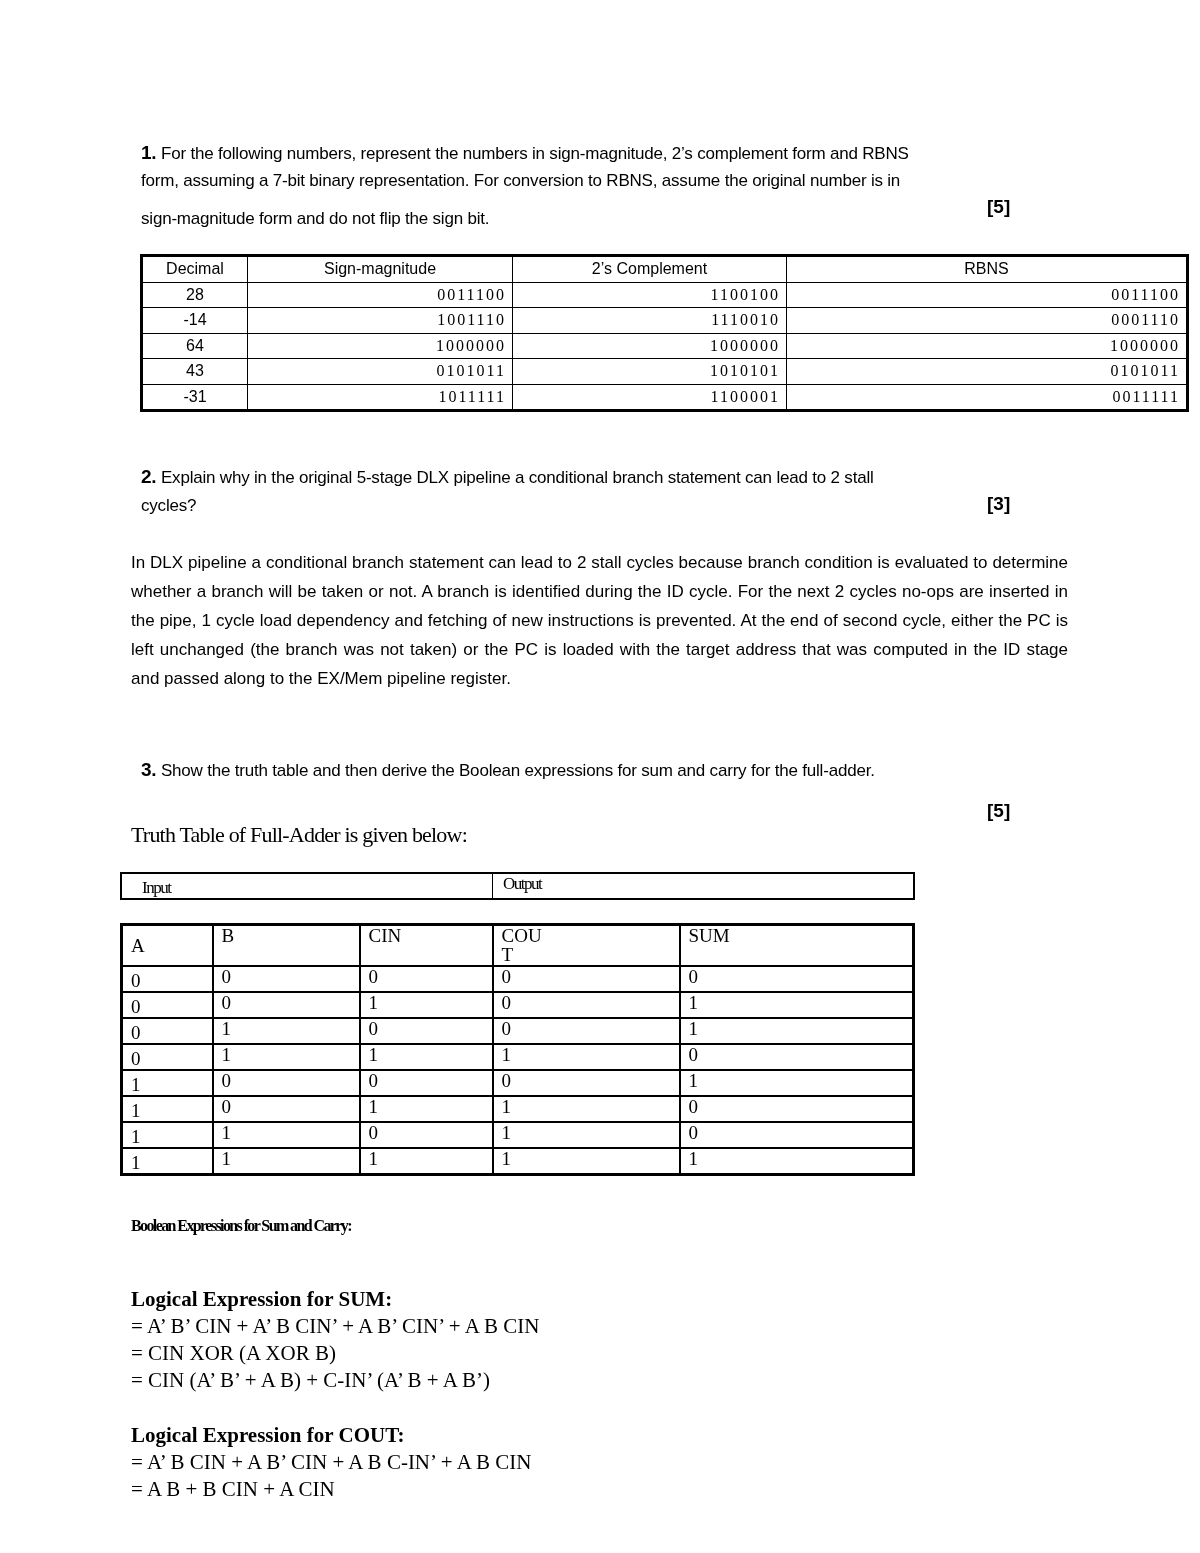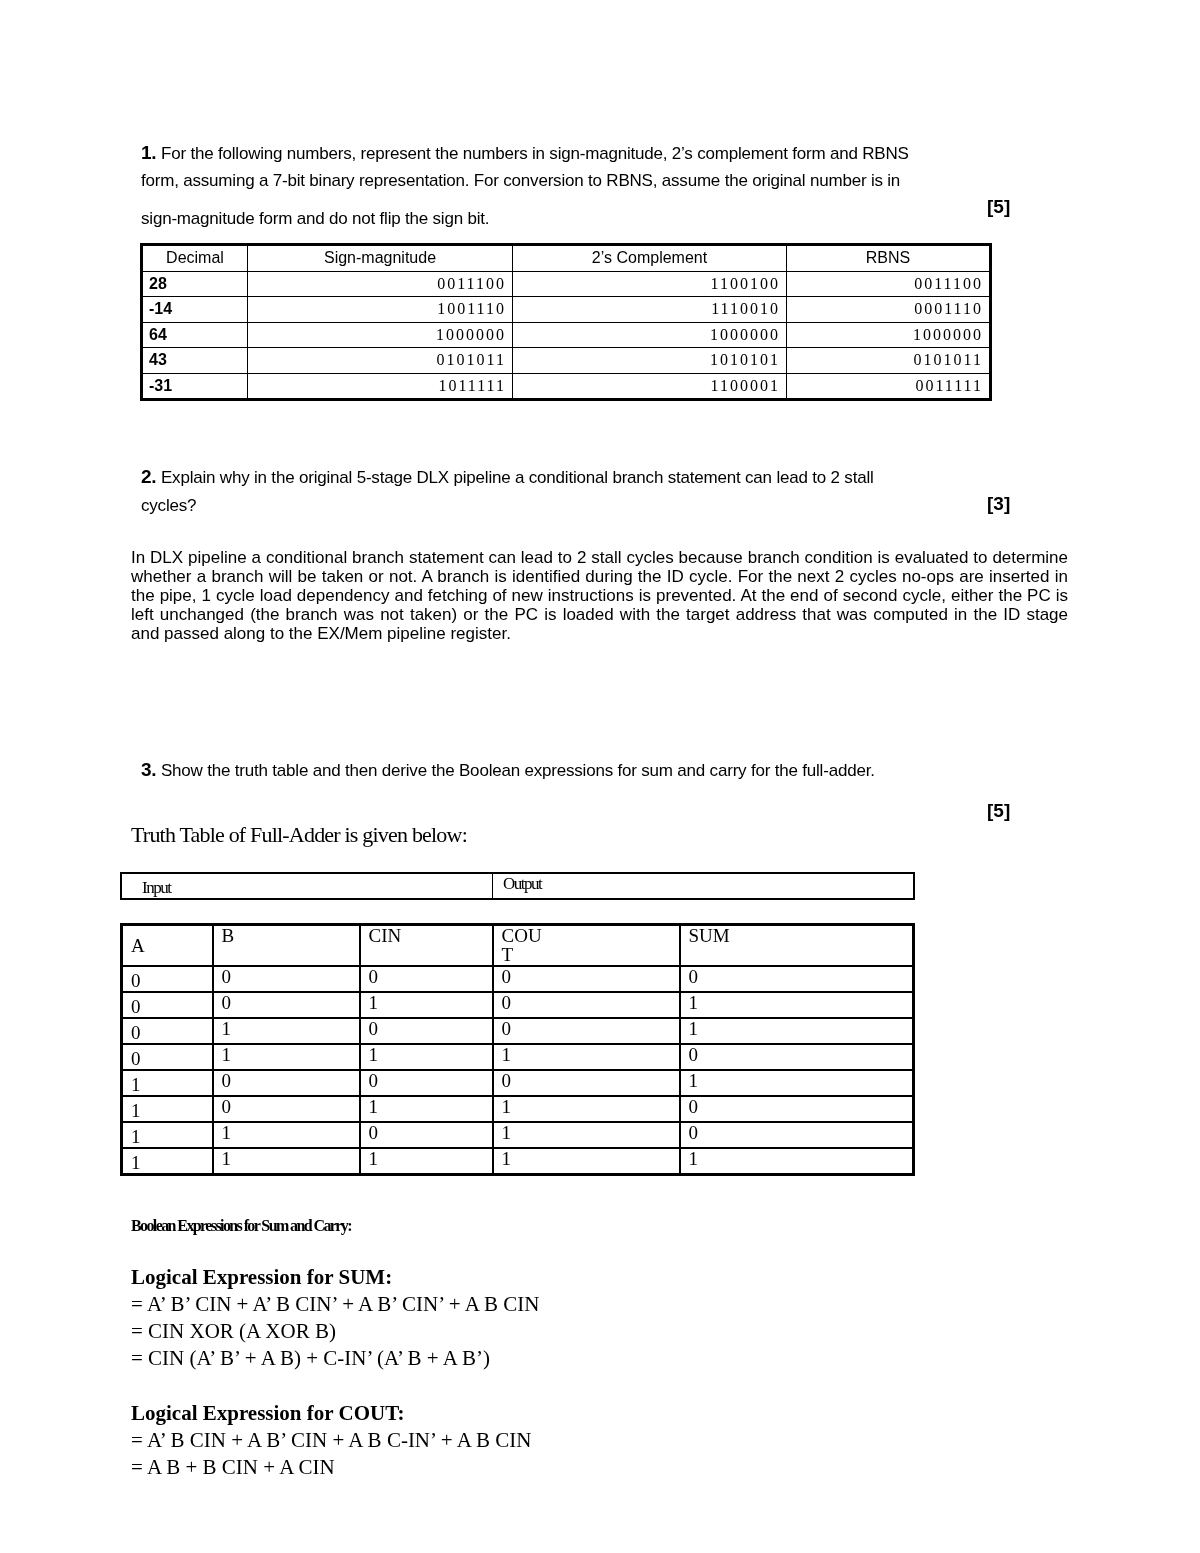--- a/index.html
+++ b/index.html
@@ -6,39 +6,39 @@
   body { width:1200px; height:1553px; position:relative; overflow:hidden; color:#000; }
   .sans { font-family: "Liberation Sans", "DejaVu Sans", sans-serif; }
   .serif { font-family: "Liberation Serif", "DejaVu Serif", serif; }
   .abs { position:absolute; }
 
   .q-line { position:absolute; left:141px; font-size:17px; line-height:28px; white-space:nowrap; letter-spacing:-0.2px; }
   .q-num { font-weight:bold; font-size:19px; }
   .marks { position:absolute; font-weight:bold; font-size:19px; }
 
   
-  #t1 { position:absolute; left:140px; top:243px; width:852px; border-collapse:collapse; font-size:16px; }
+  #t1 { position:absolute; left:140px; top:254px; width:1049px; border-collapse:collapse; font-size:16px; }
   #t1 td, #t1 th { border:1.5px solid #000; height:24.5px; padding:0 6px; font-weight:normal; }
   #t1 { border:3px solid #000; }
   #t1 th { text-align:center; }
-  #t1 td.dec { text-align:left;font-weight:bold; }
+  #t1 td.dec { text-align:center; }
   #t1 td.bin { text-align:right; font-family:"Liberation Serif", serif; letter-spacing:2px; font-size:16px; }
 
-  .answer { position:absolute; left:131px; width:937px; font-size:17px; line-height:19px; text-align:justify; }
+  .answer { position:absolute; left:131px; width:937px; font-size:17px; line-height:29px; text-align:justify; }
   .answer p { margin:0; text-align:justify; text-align-last:left; }
 
   
   .tt-head { position:absolute; left:120px; top:872px; width:795px; height:28px; border:2px solid #000; box-sizing:border-box; display:flex; }
   .tt-head div { box-sizing:border-box; font-size:17px; letter-spacing:-1.5px; }
   #t2 { position:absolute; left:120px; top:923px; width:795px; border-collapse:collapse; border:3px solid #000; font-size:19px; }
   #t2 td { border:2px solid #000; vertical-align:top; padding:0 8px; height:24px; line-height:20px; }
   #t2 tr.hdr td { height:39px; }
   #t2 td.a { vertical-align:bottom; padding-bottom:0; }
 
-  .expr { position:absolute; left:131px; font-size:21px; line-height:27px; white-space:nowrap; }
+  .expr { position:absolute; left:131px; font-size:21px; line-height:27px; white-space:nowrap;margin-top:22px; }
   .expr-title { font-weight:bold; }
   .bool-title { position:absolute; left:131px; top:1217px; font-size:16px; font-weight:bold; letter-spacing:-1.6px; }
 </style>
 </head>
 <body>
 
 <div class="q-line sans" style="top:139px;"><span class="q-num">1.</span><span> For the following numbers, represent the numbers in sign-magnitude, 2’s complement form and RBNS</span></div>
 <div class="q-line sans" style="top:167px;">form, assuming a 7-bit binary representation. For conversion to RBNS, assume the original number is in</div>
 <div class="q-line sans" style="top:195px;margin-top:10px;">sign-magnitude form and do not flip the sign bit.</div>
 <div class="marks sans" style="left:987px; top:196px;">[5]</div>

